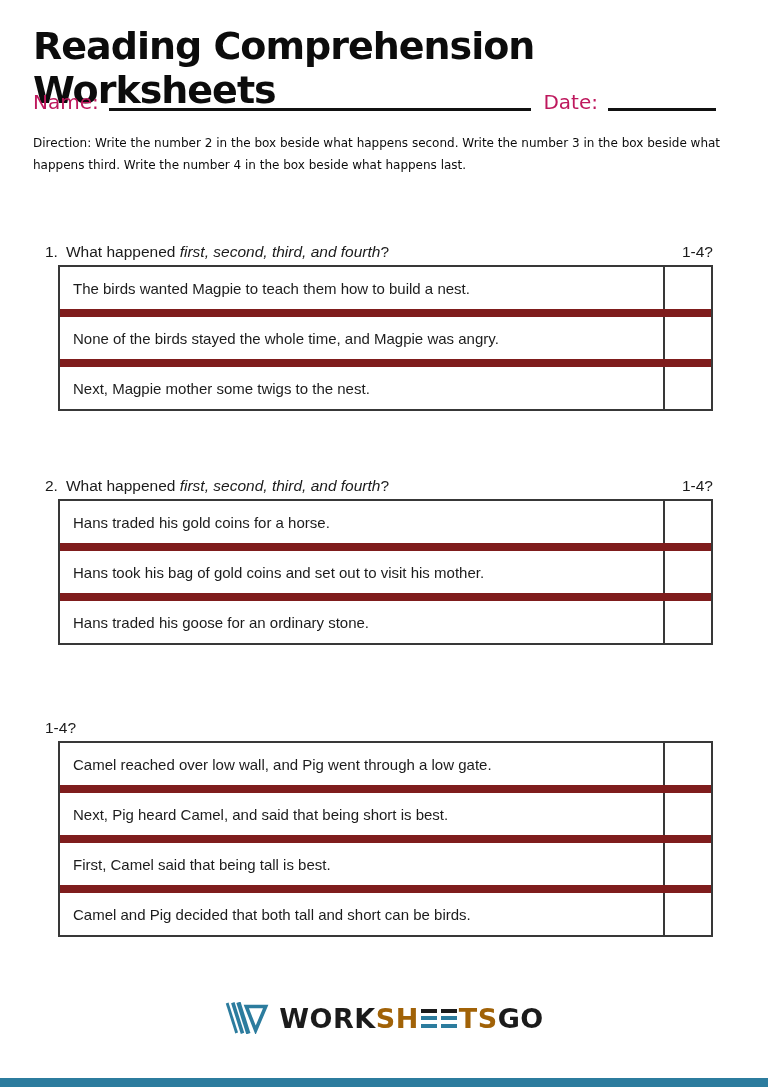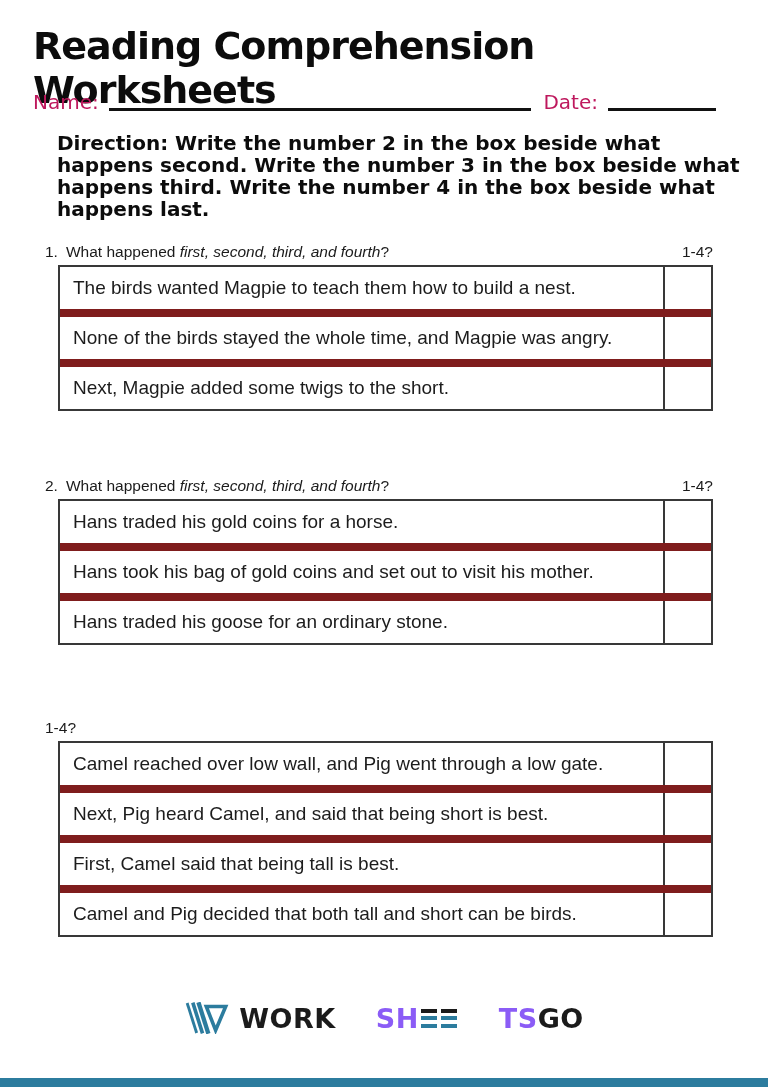--- a/index.html
+++ b/index.html
@@ -20,60 +20,59 @@
     font-size:20px; font-weight:normal; color:#be185d;
     font-family:"DejaVu Sans","Liberation Sans",sans-serif;
   }
   .blank { border-bottom:3px solid #111; height:4px; }
   .blank-name { flex:1; margin:0 8px 3px 10px; }
   .blank-date { width:108px; margin:0 0 3px 10px; }
   .date-label { margin-left:4px; }
 
   .direction {
     position:absolute; top:132px; left:33px; width:700px;
-    font-size:20px; font-weight:bold; line-height:22px; color:#0c0c0c;
-    font-family:"DejaVu Sans","Liberation Sans",sans-serif;
-    margin-left:24px;
+    font-size:12px; font-weight:normal; line-height:22px; color:#0c0c0c;
+    font-family:"DejaVu Sans","Liberation Sans",sans-serif;
   }
 
   
   .question { position:absolute; left:45px; width:668px; }
   .q1 { top:243px; }
   .q2 { top:477px; }
   .q3 { top:719px; }
   .qheader {
     display:flex; justify-content:space-between; align-items:baseline;
     font-size:15.5px; color:#1b1b1b; margin-bottom:4px;
   }
   .qnum { margin-right:8px; }
   .qtable {
     margin-left:13px; width:655px; box-sizing:border-box;
     border:2px solid #383838;
   }
   .qrow { display:flex; height:42px; border-top:8px solid #7f1d1d; }
   .qrow:first-child { border-top:none; }
   .qcell-text {
     flex:1; display:flex; align-items:center;
-    padding:0 8px 0 13px; font-size:19px; color:#1c1c1c;
+    padding:0 8px 0 13px; font-size:15px; color:#1c1c1c;
     white-space:nowrap; overflow:hidden;
   }
   .qcell-box { width:46px; border-left:2px solid #383838; }
 
   
   .logo {
     position:absolute; top:1002px; left:0; width:768px;
     display:flex; justify-content:center; align-items:center; gap:9px;
   }
   .logo-text {
     display:flex; align-items:center; line-height:1;
     font-size:27px; font-weight:bold; letter-spacing:0.5px;
     font-family:"DejaVu Sans","Liberation Sans",sans-serif;
   }
   .lg-dark { color:#1b1b1b; }
-  .lg-teal { color:#8b5cf6;margin-left:40px; }
+  .lg-teal { color:#a16207; }
   .barE {
     display:inline-flex; flex-direction:column; justify-content:space-between;
     width:16px; height:19px; margin:0 2px;
   }
   .barE i { display:block; height:4px; }
   .barE i.b1 { background:#1b1b1b; }
   .barE i.b2, .barE i.b3 { background:#2c7c9e; }
 
   .accent-bar {
     position:absolute; left:0; bottom:0; width:768px; height:9px;
@@ -106,21 +105,21 @@
     <div class="qtable">
       <div class="qrow">
         <div class="qcell-text">The birds wanted Magpie to teach them how to build a nest.</div>
         <div class="qcell-box"></div>
       </div>
       <div class="qrow">
         <div class="qcell-text">None of the birds stayed the whole time, and Magpie was angry.</div>
         <div class="qcell-box"></div>
       </div>
       <div class="qrow">
-        <div class="qcell-text">Next, Magpie added some twigs to the short.</div>
+        <div class="qcell-text">Next, Magpie mother some twigs to the nest.</div>
         <div class="qcell-box"></div>
       </div>
     </div>
   </div>
 
   <div class="question q2">
     <div class="qheader">
       <span>
         <span class="qnum">2.</span><span>What happened </span><i>first, second, third, and fourth</i><span>?</span>
       </span>

